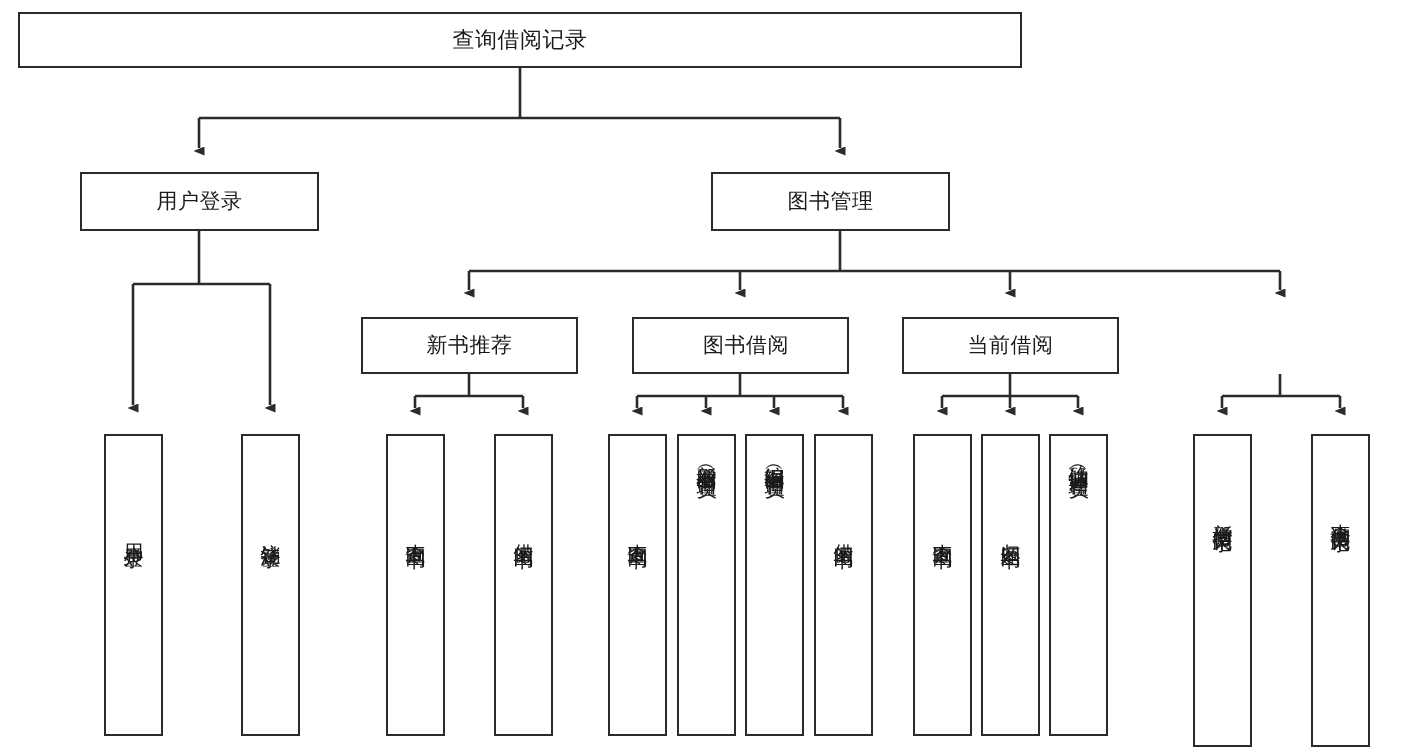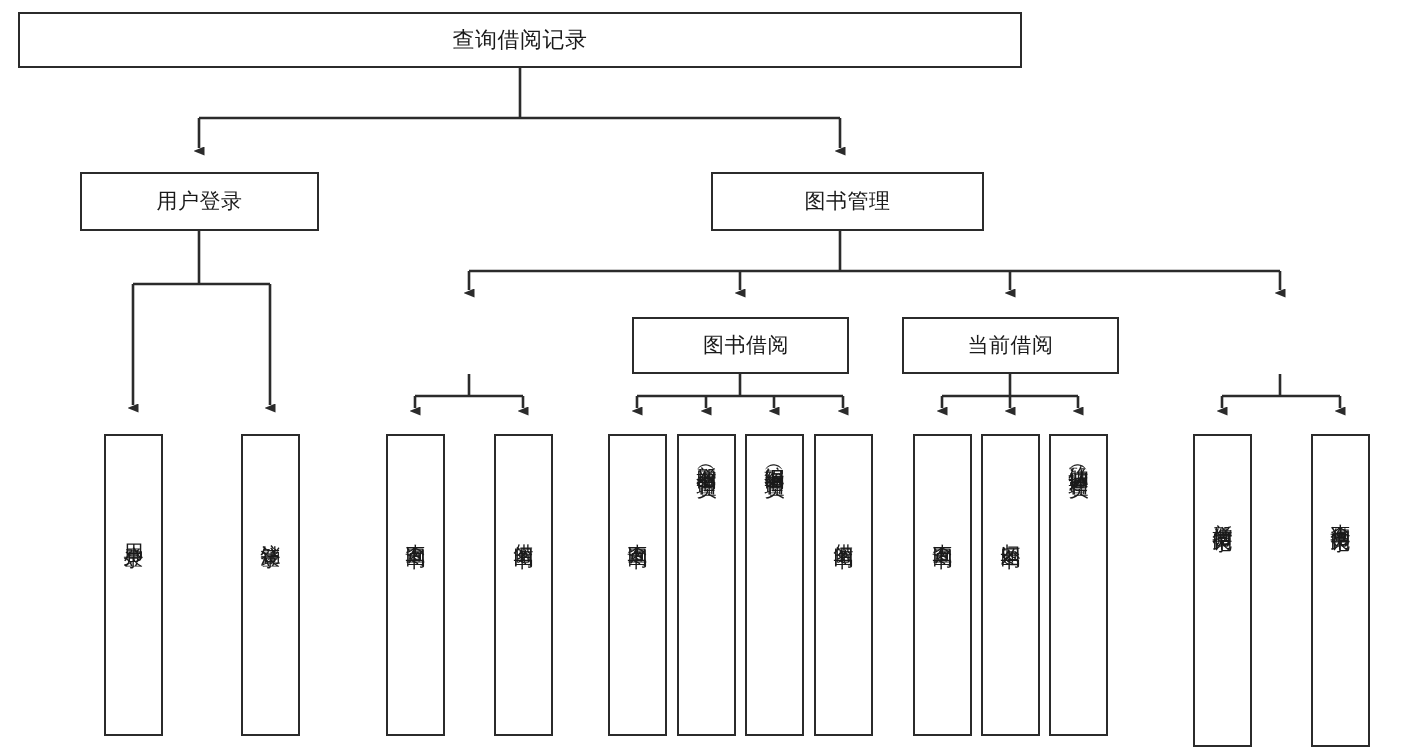--- a/index.html
+++ b/index.html
@@ -135,24 +135,27 @@
     </g>
   </svg>
 
   <div class="node root horiz" style="left:18px; top:12px; width:1004px; height:56px;">
     <span class="node-label">查询借阅记录</span>
   </div>
 
   <div class="node horiz" style="left:80px; top:172px; width:239px; height:59px;">
     <span class="node-label">用户登录</span>
   </div>
-  <div class="node horiz" style="left:711px; top:172px; width:273px; height:59px;">
+  <div class="node horiz" style="left:711px; top:172px; width:239px; height:59px;">
     <span class="node-label">图书管理</span>
   </div>
 
+  <div class="node horiz" style="left:361px; top:317px; width:217px; height:57px;">
+    <span class="node-label">新书推荐</span>
+  </div>
   <div class="node horiz" style="left:632px; top:317px; width:217px; height:57px;padding-left:11px;">
     <span class="node-label">图书借阅</span>
   </div>
   <div class="node horiz" style="left:902px; top:317px; width:217px; height:57px;">
     <span class="node-label">当前借阅</span>
   </div>
 
   <div class="node vert mid" style="left:104px; top:434px; width:59px; height:302px;">
     <span class="node-label">用户登录</span>
   </div>

